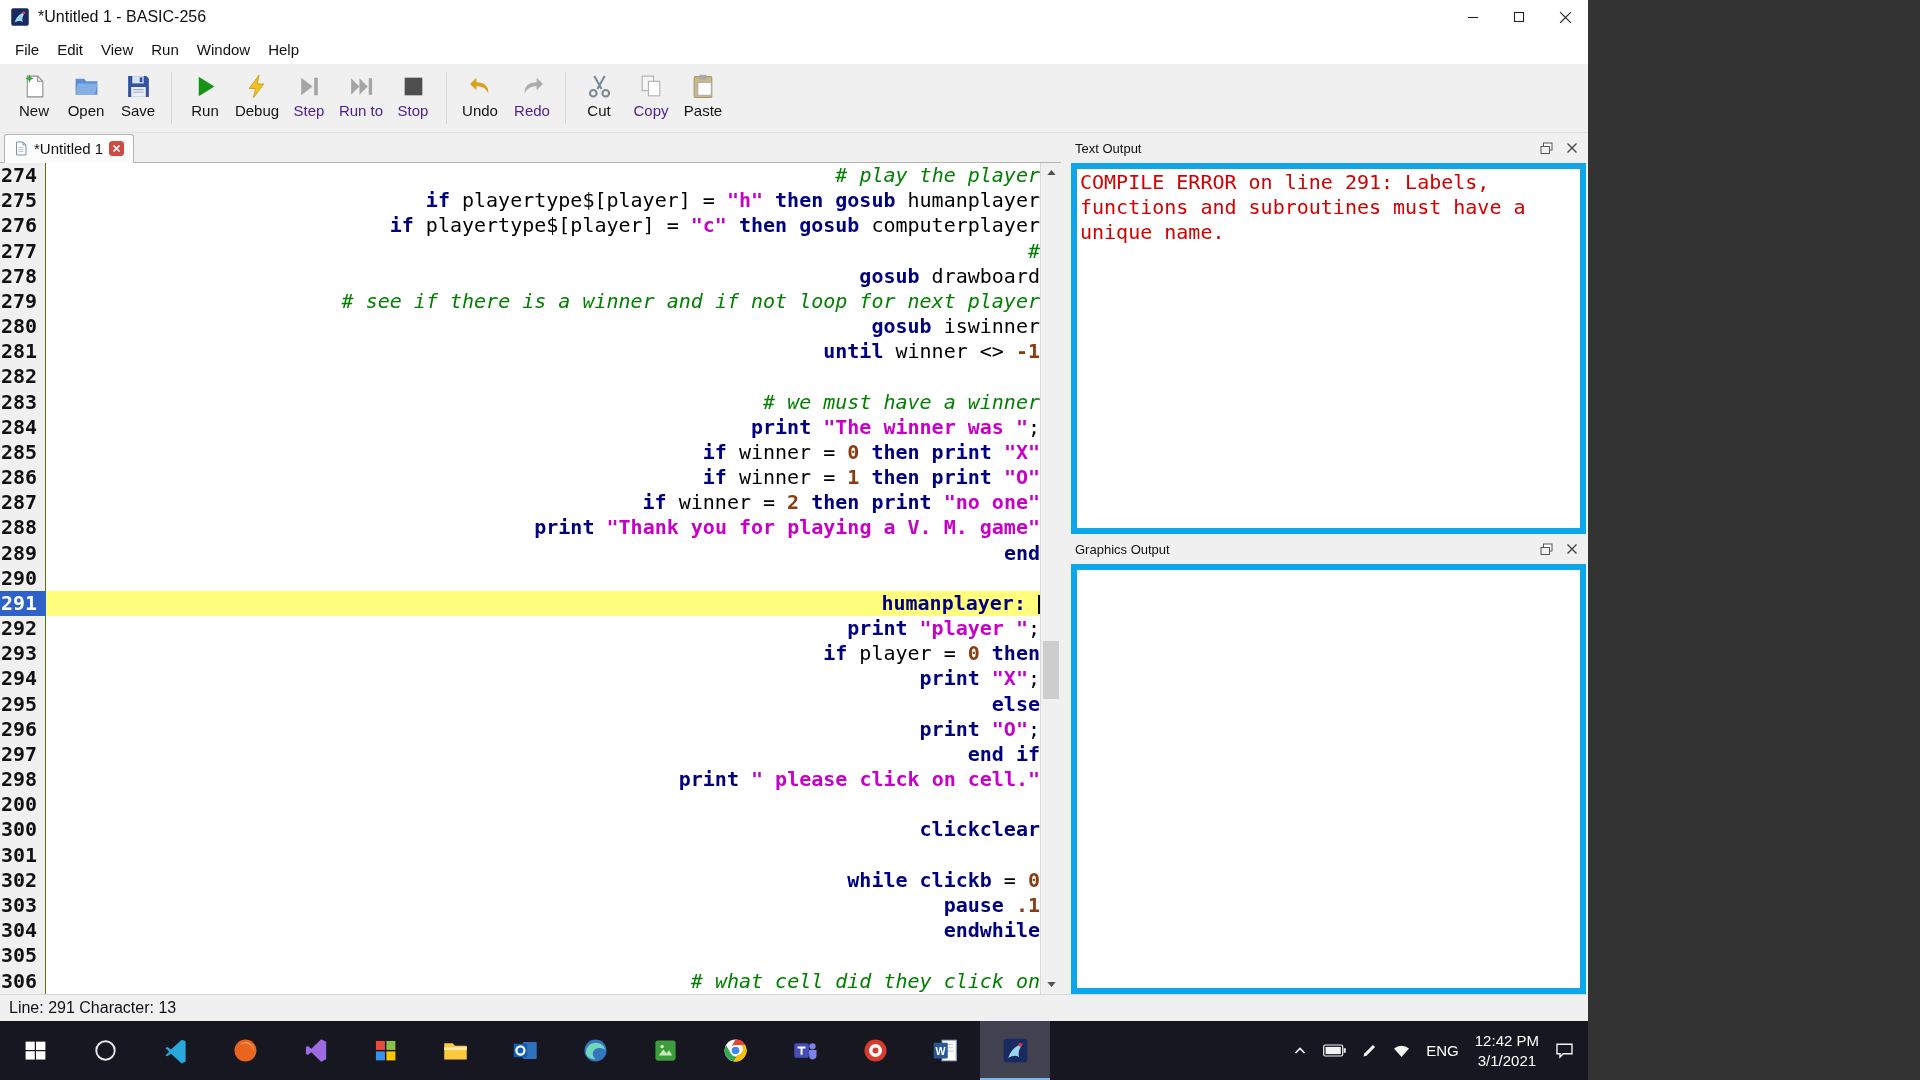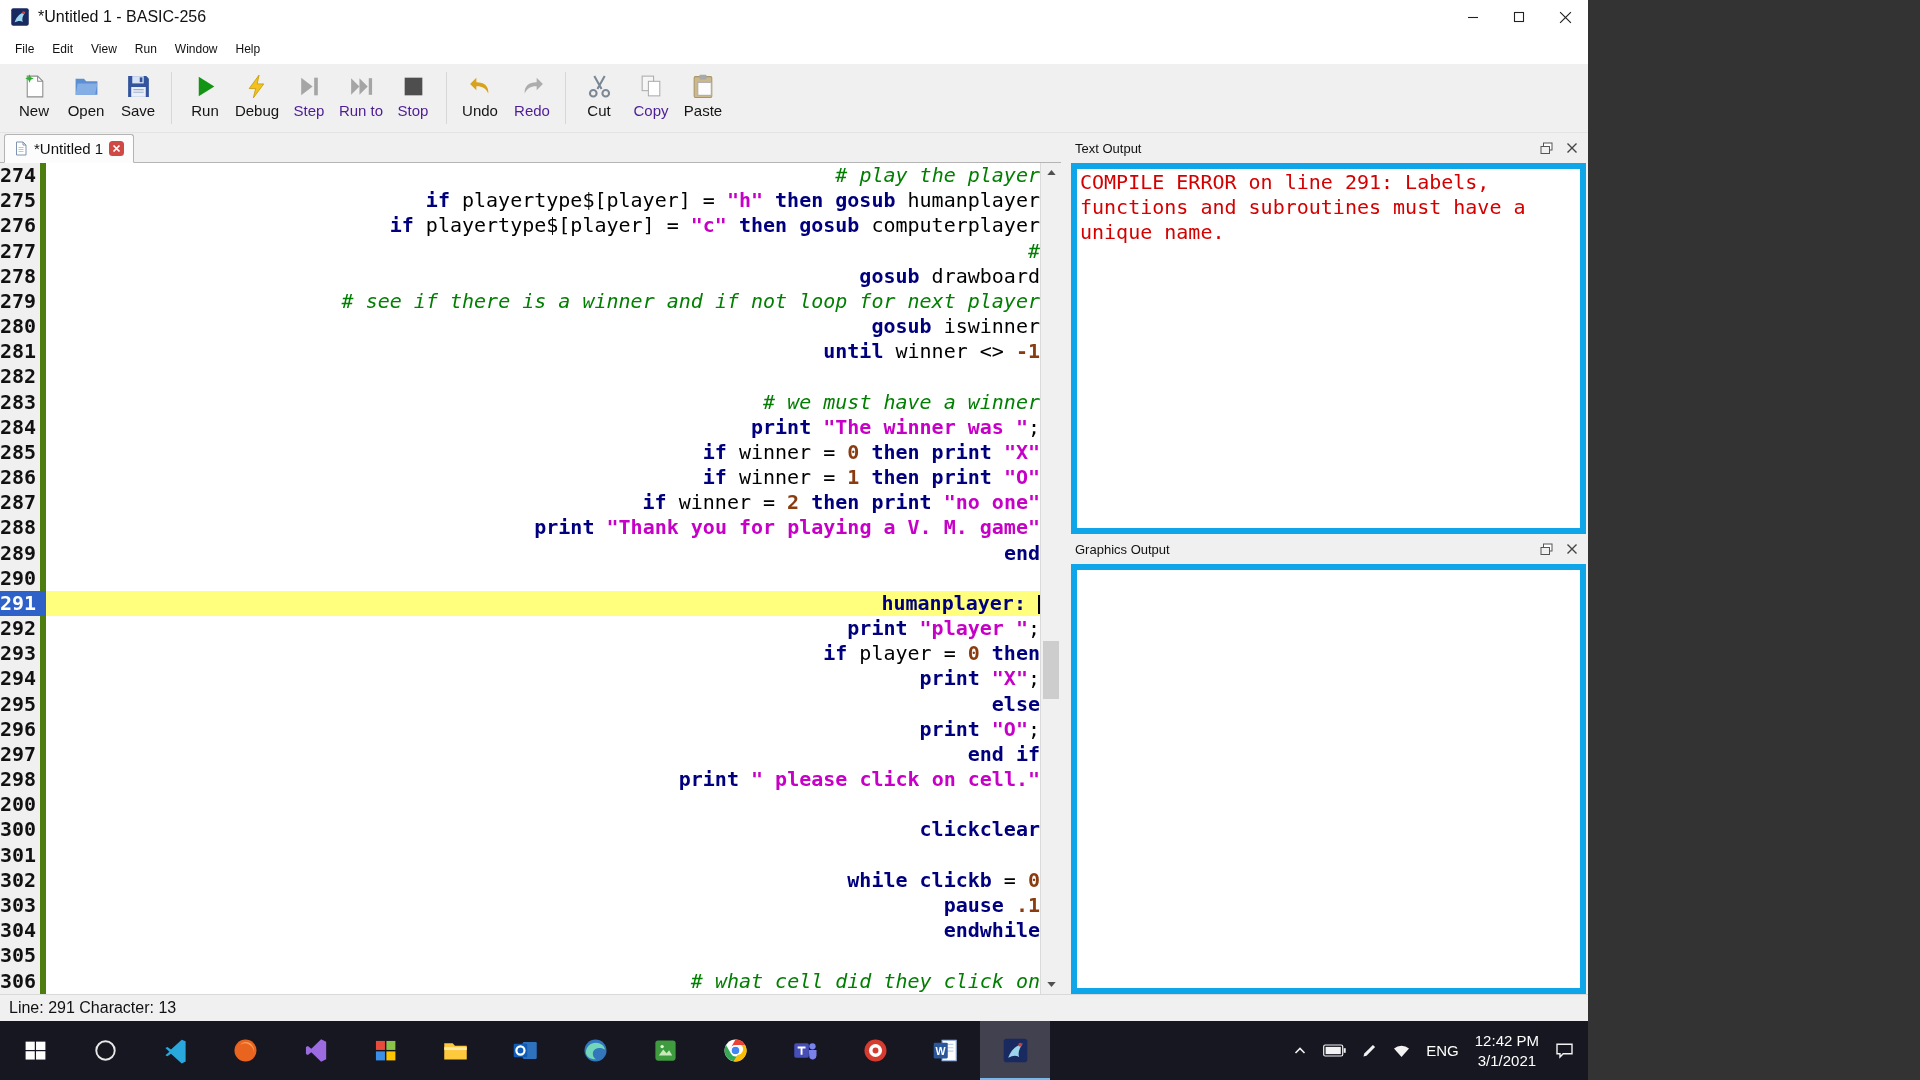--- a/index.html
+++ b/index.html
@@ -12,42 +12,42 @@
 
   
   .titlebar { height: 34px; flex: none; background: #ffffff; display: flex; align-items: center; padding-left: 10px; }
   .app-icon-slot svg { width: 20px; height: 20px; }
   .title-text { font-size: 16px; color: #111; margin-left: 8px; }
   .win-controls { margin-left: auto; display: flex; height: 100%; }
   .win-btn { width: 46px; height: 34px; display: flex; align-items: center; justify-content: center; }
 
   
   .menubar { height: 30px; flex: none; background: #ffffff; display: flex; align-items: center; padding-left: 6px; }
-  .menu-item { font-size: 12px; color: #111; padding: 3px 9px; }
+  .menu-item { font-size: 15px; color: #111; padding: 3px 9px; }
 
   
   .toolbar { height: 69px; flex: none; background: #f0f0f0; display: flex; align-items: flex-start; padding: 5px 8px 0; border-bottom: 1px solid #e4e4e4; }
   .tool-btn { width: 52px; display: flex; flex-direction: column; align-items: center; padding-top: 2px; }
   .tool-btn .icon { height: 30px; }
   .tool-btn .icon svg { width: 27px; height: 27px; }
   .tool-label { font-size: 15px; color: #141414; margin-top: 1px; }
   .tool-btn.disabled .tool-label { color: #4c1d95; }
   .tool-sep { width: 1px; height: 52px; background: #d7d7d7; margin: 3px 7px 0; }
 
   
   .main { flex: 1; display: flex; min-height: 0; background: #f0f0f0; }
   .left { flex: 1; display: flex; flex-direction: column; min-width: 0; }
 
   .tabbar { height: 30px; flex: none; display: flex; align-items: flex-end; padding-left: 4px; border-bottom: 1px solid #b4b4b4; }
   .tab { height: 29px; background: #fcfcfc; border: 1px solid #b4b4b4; border-bottom: 1px solid #fcfcfc; margin-bottom: -1px; position: relative; z-index: 1; border-radius: 3px 3px 0 0; display: flex; align-items: center; gap: 6px; padding: 0 9px; font-size: 15px; color: #111; }
 
   .editor { flex: 1; display: flex; min-height: 0; }
   .code-area { flex: 1; background: #fff; overflow: hidden; min-width: 0; }
   .code-line { display: flex; height: 25.18px; line-height: 25.2px; font-family: "DejaVu Sans Mono", monospace; font-size: 20px; }
-  .ln { flex: none; width: 46px; background: #f0f0f0; border-right: 6px solid #4d7c0f; font-weight: bold; text-align: right; padding-right: 8px; color: #111; }
+  .ln { flex: none; width: 46px; background: #f0f0f0; border-right: 1px solid #4d7c0f; font-weight: bold; text-align: right; padding-right: 8px; color: #111; }
   .code { flex: 1; padding-left: 8px; white-space: pre; text-align: right; }
   .code-line.current .ln { background: var(--current_gutter, #2f62c8); color: #fff; border-right-color: var(--current_gutter, #2f62c8); }
   .code-line.current .code { background: var(--current_line, #ffff7d); }
   .tok-kw  { color: var(--keyword, #00007f); font-weight: bold; }
   .tok-str { color: var(--string, #c700c7); font-weight: bold; }
   .tok-num { color: var(--number, #8b3b10); font-weight: bold; }
   .tok-com { color: var(--comment, #007f00); font-style: italic; }
   .tok-lbl { color: var(--label, #00007f); font-weight: bold; }
   .tok-pln { color: #000; }
   .cursor { display: inline-block; width: 2px; height: 19px; background: #000; vertical-align: -4px; }

